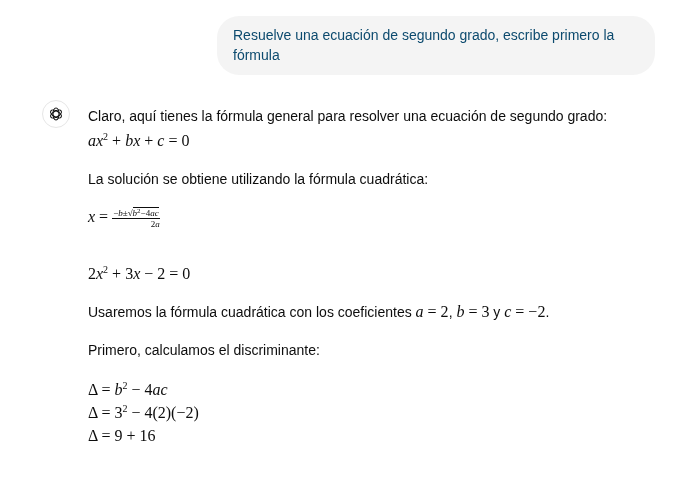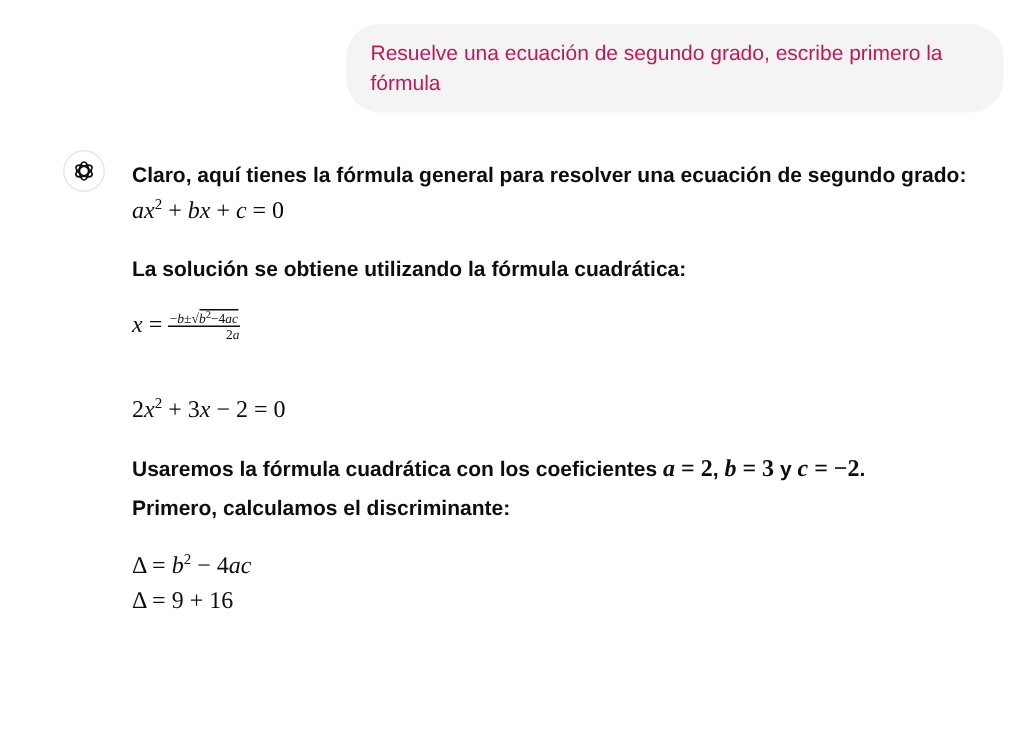--- a/index.html
+++ b/index.html
@@ -5,45 +5,45 @@
   html, body { margin: 0; padding: 0; }
   body {
     width: 676px; height: 500px; overflow: hidden;
     background: #ffffff;
     font-family: "Liberation Sans", "DejaVu Sans", sans-serif;
     color: #0d0d0d;
     position: relative;
   }
   .user-bubble {
     position: absolute;
-    left: 231px; top: 16px;
+    left: 217px; top: 16px;
     width: 438px; box-sizing: border-box;
     background: #f4f4f4;
     border-radius: 22px;
     padding: 9px 20px 10px 16px;
     font-size: 14px; line-height: 20px;
-    color: #be185d;
+    color: #0c4a6e;
   }
   .avatar {
     position: absolute;
     left: 42px; top: 100px;
     width: 28px; height: 28px;
     border-radius: 50%;
     border: 1px solid #e6e6e6;
     box-sizing: border-box;
     display: flex; align-items: center; justify-content: center;
     background: #fff;
   }
   .assistant {
     position: absolute;
     left: 88px; top: 104px;
     width: 570px;
     font-size: 14px; line-height: 24px;
   }
-  .p { margin: 0; font-weight: bold; }
+  .p { margin: 0; }
   .math {
     font-family: "Liberation Serif", "DejaVu Serif", serif;
     font-style: italic;
     font-size: 16px;
   }
   .math .up { font-style: normal; }
   .math sup { font-size: 10px; vertical-align: 6px; line-height: 0; }
   .block { margin: 0; }
   .frac {
     display: inline-block; vertical-align: middle;
@@ -89,19 +89,20 @@
 
 
   <div class="block math" style="margin-top:33px">
     <span class="up">2</span>x<sup class="up">2</sup> <span class="up">+ 3</span>x <span class="up">− 2 = 0</span>
   </div>
 
   <p class="p" style="margin-top:14px">
     <span>Usaremos la fórmula cuadrática con los coeficientes </span><span class="math">a <span class="up">= 2</span></span>, <span class="math">b <span class="up">= 3</span></span> y <span class="math">c <span class="up">= −2</span></span>.
   </p>
 
-  <p class="p" style="margin-top:1px">Primero, calculamos el discriminante:</p>
+  <p class="p" style="margin-top:14px">Primero, calculamos el discriminante:</p>
 
   <div class="block math" style="margin-top:16px; line-height:23px">
     <div><span class="up">Δ =</span> b<sup class="up">2</sup> <span class="up">− 4</span>ac</div>
+    <div><span class="up">Δ = 3</span><sup class="up">2</sup> <span class="up">− 4(2)(−2)</span></div>
     <div><span class="up">Δ = 9 + 16</span></div>
   </div>
 </div>
 
 </body></html>

